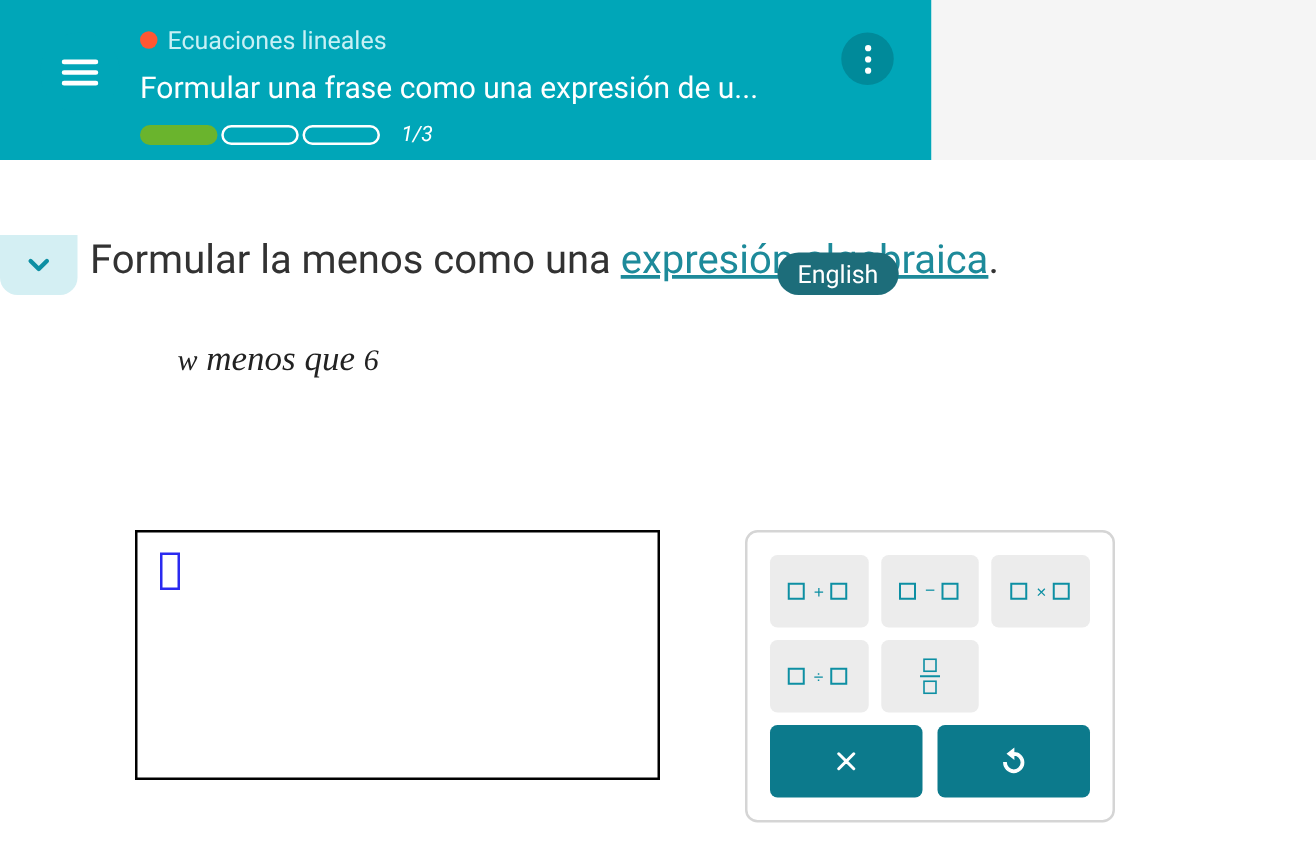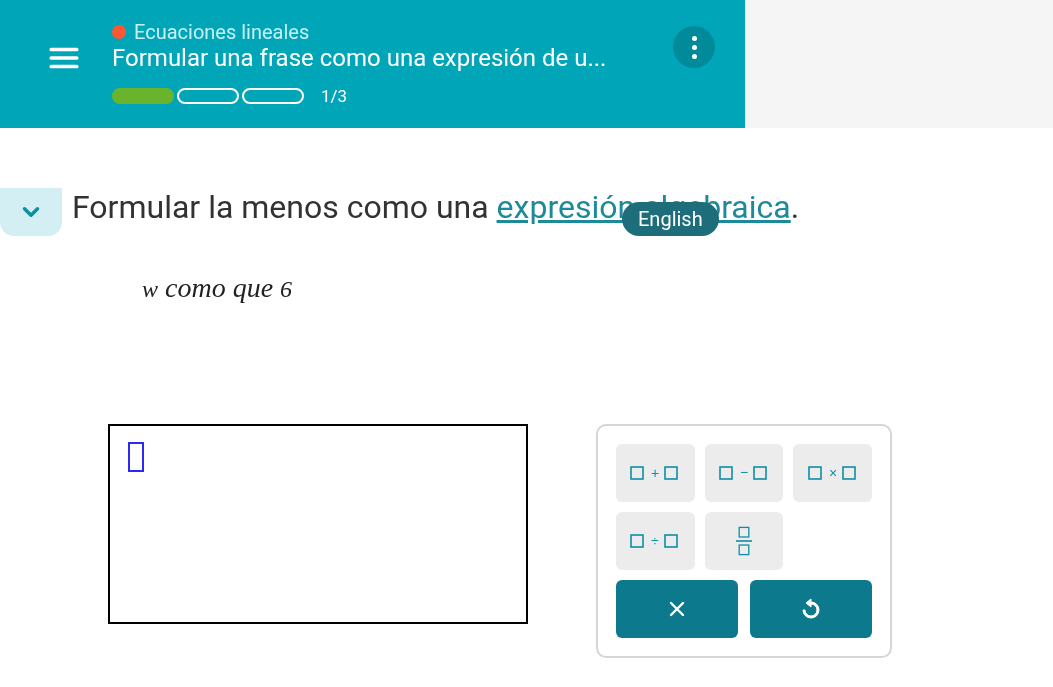--- a/index.html
+++ b/index.html
@@ -28,37 +28,37 @@
     .menu-btn {
       width: 64px; height: 64px;
       border-radius: 50%;
       background: #00a6b8;
       display: flex; align-items: center; justify-content: center;
       margin: 8px 16px 0 32px;
       cursor: pointer;
     }
     .menu-btn svg { width: 34px; height: 34px; }
     .header-text { flex: 1; padding-top: 2px; }
-    .topic-row { display: flex; align-items: center; gap: 8px; margin-bottom: 0; }
+    .topic-row { display: flex; align-items: center; gap: 8px; margin-bottom: 12px; }
     .topic-dot {
       width: 14px; height: 14px; border-radius: 50%;
       background: #ff5733;
     }
     .topic-label { color: #c8f0f5; font-size: 20px; font-weight: 400; }
     .lesson-title { color: #fff; font-size: 24px; font-weight: 400; margin-bottom: 14px; }
     .progress-row { display: flex; align-items: center; gap: 10px; }
     .progress-segments { display: flex; gap: 0; }
     .seg {
       width: 62px; height: 16px;
       border: 2px solid #fff;
       border-radius: 9px;
       margin-right: 3px;
     }
     .seg.filled { background: #6ab42d; border-color: #6ab42d; }
-    .progress-text { color: #fff; font-size: 17px; margin-left: 4px; }
+    .progress-text { color: #fff; font-size: 17px; margin-left: 4px; font-style: italic; }
     .kebab-btn {
       width: 42px; height: 42px; border-radius: 50%;
       background: #008a9a;
       display: flex; flex-direction: column; align-items: center; justify-content: center;
       gap: 4px;
       margin: 8px 30px 0 0;
       cursor: pointer;
     }
     .kebab-btn .dot { width: 5px; height: 5px; border-radius: 50%; background: #fff; }
 
@@ -207,21 +207,21 @@
         <path d="M6 9l6 6 6-6" fill="none" stroke="#0d8fa3" stroke-width="3.2" stroke-linecap="round" stroke-linejoin="round"></path>
       </svg>
   </div>
   <div class="lang-pill">English</div>
 
   <div class="instruction">
     <span>Formular la menos como una </span><span class="term-link">expresión algebraica</span><span>.</span>
   </div>
 
   <div class="phrase">
-    <span class="var">w</span><span> como que </span><span class="var">6</span>
+    <span class="var">w</span><span> menos que </span><span class="var">6</span>
   </div>
 
   <div class="work-row">
     <div class="answer-box">
       <div class="cursor-slot"></div>
     </div>
 
     <div class="ops-panel">
       <div class="ops-grid">
         <div class="op-btn" title="□+□">

